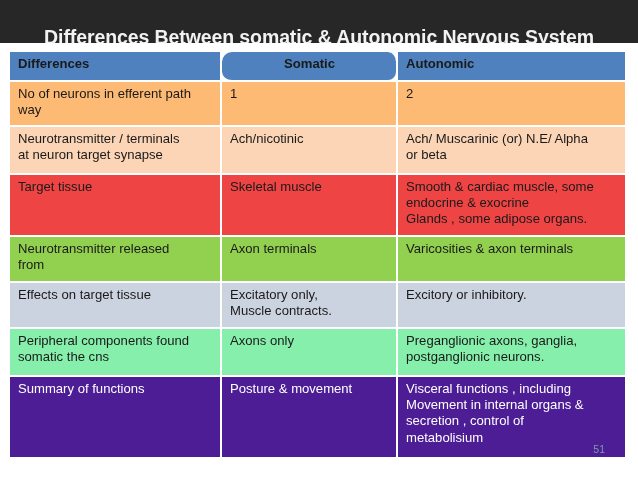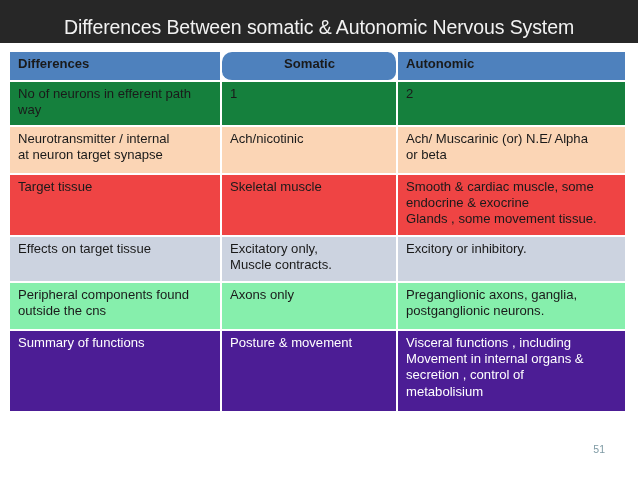--- a/index.html
+++ b/index.html
@@ -21,28 +21,28 @@
     left: 0;
     top: 0;
     width: 638px;
     height: 43px;
     background: #272727;
     box-sizing: border-box;
   }
   .title-text {
     position: absolute;
     left: 0;
-    top: 6px;
+    top: 16px;
     width: 638px;
     height: 43px;
     line-height: 43px;
     text-align: center;
     color: #f2f2f2;
     font-size: 19.5px;
-    font-weight: 400;
+    font-weight: 700;
     letter-spacing: -0.1px;
     white-space: nowrap;
   }
 
   
   .slide-body {
     position: absolute;
     left: 0;
     top: 43px;
     width: 638px;
@@ -86,21 +86,21 @@
     font-weight: bold;
     font-size: 13.4px;
     height: 30px;
     padding-top: 5px;
     text-align: left;
     margin-left: 19px;
   }
   thead th.center { text-align: center; border-radius: 10px; }
 
   
-  tr.r-green1 td { background: #15803d; }
+  tr.r-green1 td { background: #fdba74; }
   tr.r-peach  td { background: #fbd5b5; }
   tr.r-blue1  td { background: #ef4444; }
   tr.r-green2 td { background: #92d050; }
   tr.r-blue2  td { background: #ccd3e0; }
   tr.r-blue3  td { background: #86efac; }
   tr.r-teal   td { background: #4c1d95; color: #ffffff; }
 
   
   tr.r-green1 td { height: 45px; }
   tr.r-peach  td { height: 48px; }
@@ -154,21 +154,21 @@
         <td>
           <span class="cell-line">1</span>
         </td>
         <td>
           <span class="cell-line">2</span>
         </td>
       </tr>
 
       <tr class="r-peach">
         <td>
-          <span class="cell-line">Neurotransmitter / internal</span>
+          <span class="cell-line">Neurotransmitter / terminals</span>
           <span class="cell-line">at neuron target synapse</span>
         </td>
         <td>
           <span class="cell-line">Ach/nicotinic</span>
         </td>
         <td>
           <span class="cell-line">Ach/ Muscarinic (or) N.E/ Alpha</span>
           <span class="cell-line">or beta</span>
         </td>
       </tr>
@@ -176,42 +176,54 @@
       <tr class="r-blue1">
         <td>
           <span class="cell-line">Target tissue</span>
         </td>
         <td>
           <span class="cell-line">Skeletal muscle</span>
         </td>
         <td>
           <span class="cell-line">Smooth &amp; cardiac muscle, some</span>
           <span class="cell-line">endocrine &amp; exocrine</span>
-          <span class="cell-line">Glands , some movement tissue.</span>
-        </td>
-      </tr>
-
+          <span class="cell-line">Glands , some adipose organs.</span>
+        </td>
+      </tr>
+
+      <tr class="r-green2">
+        <td>
+          <span class="cell-line">Neurotransmitter released</span>
+          <span class="cell-line">from</span>
+        </td>
+        <td>
+          <span class="cell-line">Axon terminals</span>
+        </td>
+        <td>
+          <span class="cell-line">Varicosities &amp; axon terminals</span>
+        </td>
+      </tr>
 
       <tr class="r-blue2">
         <td>
           <span class="cell-line">Effects on target tissue</span>
         </td>
         <td>
           <span class="cell-line">Excitatory only,</span>
           <span class="cell-line">Muscle contracts.</span>
         </td>
         <td>
           <span class="cell-line">Excitory or inhibitory.</span>
         </td>
       </tr>
 
       <tr class="r-blue3">
         <td>
           <span class="cell-line">Peripheral components found</span>
-          <span class="cell-line">outside the cns</span>
+          <span class="cell-line">somatic the cns</span>
         </td>
         <td>
           <span class="cell-line">Axons only</span>
         </td>
         <td>
           <span class="cell-line">Preganglionic  axons, ganglia,</span>
           <span class="cell-line">postganglionic neurons.</span>
         </td>
       </tr>
 

